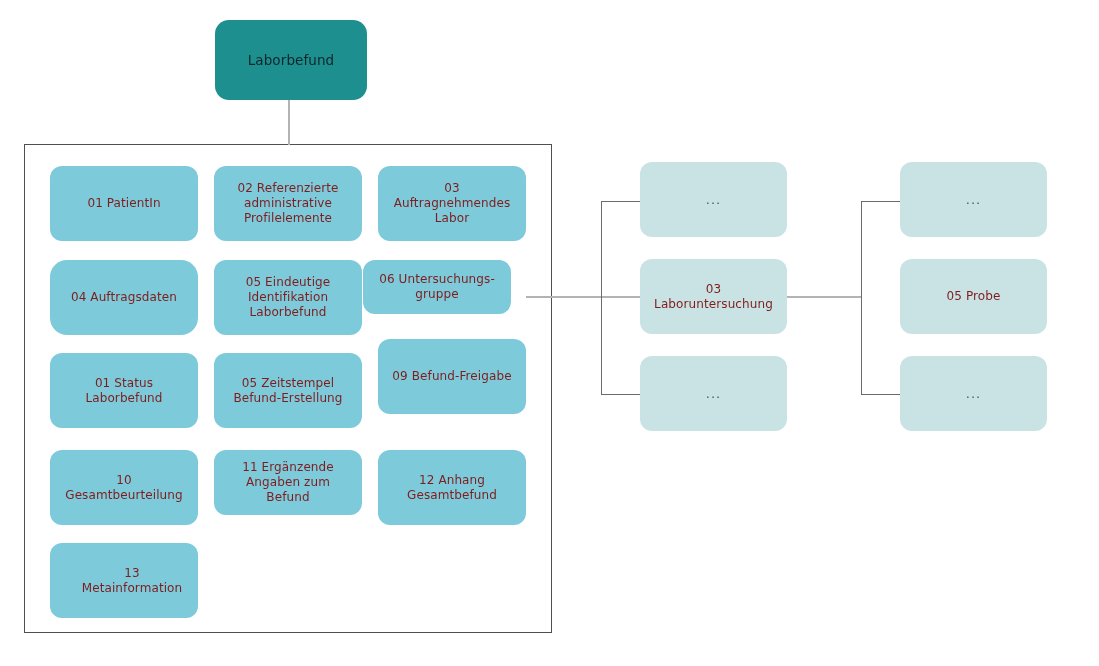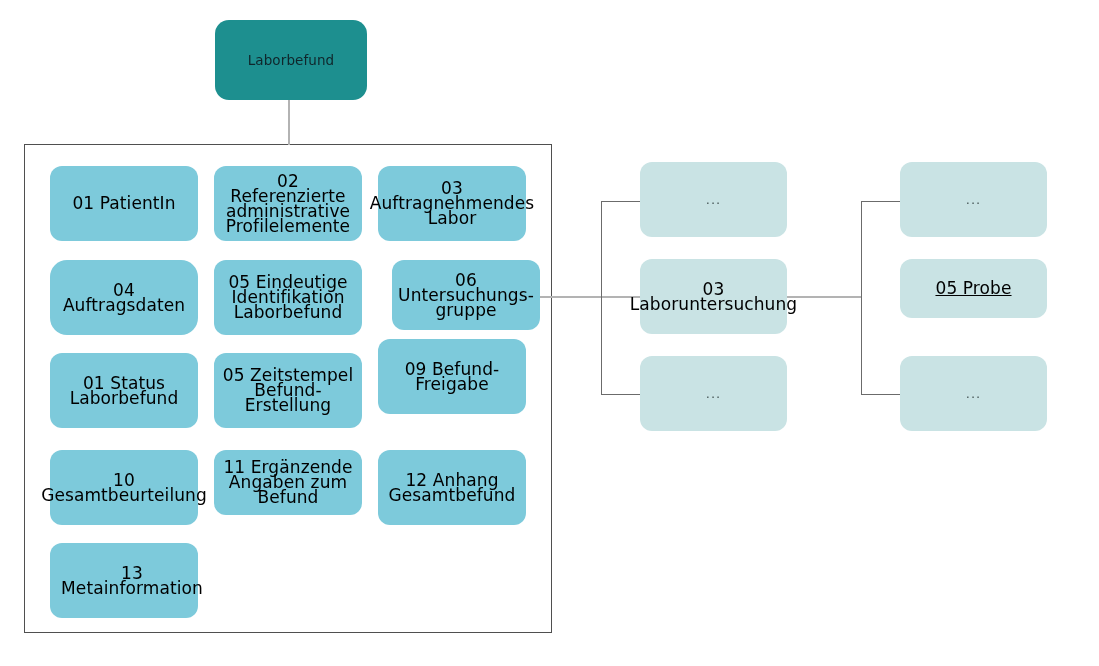--- a/index.html
+++ b/index.html
@@ -22,22 +22,22 @@
 
   
   .node {
     position: absolute;
     box-sizing: border-box;
     display: flex;
     align-items: center;
     justify-content: center;
     text-align: center;
     border-radius: 12px;
-    color: #000000;
-    font-size: 17px;
+    color: #7f1d1d;
+    font-size: 12px;
     line-height: 15px;
     letter-spacing: 0.1px;
     padding: 4px 8px;
     white-space: pre-line;
     z-index: 3;
   }
 
   .node-root {
     background: #1d8f8f;
     border-radius: 14px;
@@ -111,21 +111,21 @@
   <div class="node node-primary" style="left:378px; top:166px; width:148px; height:75px;">03
 Auftragnehmendes
 Labor</div>
 
   <div class="node node-primary" style="left:50px; top:260px; width:148px; height:75px;border-radius:17px;">04 Auftragsdaten</div>
 
   <div class="node node-primary" style="left:214px; top:260px; width:148px; height:75px;">05 Eindeutige
 Identifikation
 Laborbefund</div>
 
-  <div class="node node-primary" style="left:392px; top:260px; width:148px; height:70px;">06 Untersuchungs-
+  <div class="node node-primary" style="left:363px; top:260px; width:148px; height:54px;">06 Untersuchungs-
 gruppe</div>
 
   <div class="node node-primary" style="left:50px; top:353px; width:148px; height:75px;">01 Status
 Laborbefund</div>
 
   <div class="node node-primary" style="left:214px; top:353px; width:148px; height:75px;">05 Zeitstempel
 Befund-Erstellung</div>
 
   <div class="node node-primary" style="left:378px; top:339px; width:148px; height:75px;">09 Befund-Freigabe</div>
 
@@ -155,17 +155,17 @@
   <div class="node node-ellipsis" style="left:640px; top:356px; width:147px; height:75px;">...</div>
 
   <div class="conn conn-h-thick" style="left:787px; top:296px; width:75px;"></div>
 
   <div class="conn conn-v-thin" style="left:861px; top:201px; height:194px;"></div>
   <div class="conn conn-h-thin" style="left:861px; top:201px; width:40px;"></div>
   <div class="conn conn-h-thin" style="left:861px; top:394px; width:40px;"></div>
 
   <div class="node node-ellipsis" style="left:900px; top:162px; width:147px; height:75px;">...</div>
 
-  <div class="node node-secondary" style="left:900px; top:259px; width:147px; height:59px;text-decoration:underline;">05 Probe</div>
+  <div class="node node-secondary" style="left:900px; top:259px; width:147px; height:75px;">05 Probe</div>
 
   <div class="node node-ellipsis" style="left:900px; top:356px; width:147px; height:75px;">...</div>
 
 </div>
 
 </body></html>

